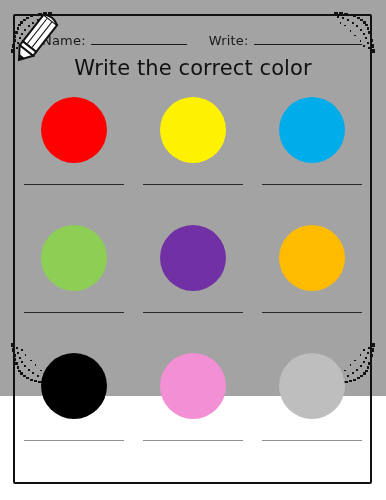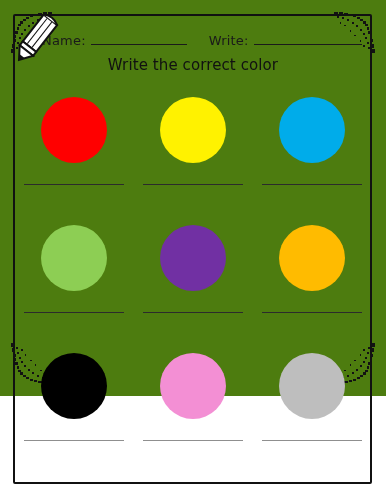--- a/index.html
+++ b/index.html
@@ -11,21 +11,21 @@
     width: 386px;
     height: 500px;
     overflow: hidden;
     font-family: "DejaVu Sans", sans-serif;
   }
 
   .page {
     position: relative;
     width: 386px;
     height: 396px;
-    background: #4d7c0f;
+    background: #a3a3a3;
   }
 
   
   .frame {
     position: absolute;
     left: 13px;
     top: 14px;
     width: 359px;
     height: 470px;
     border: 2.5px solid #111111;
@@ -81,21 +81,21 @@
   .blank-date { width: 112px; }
   .spacer-between { width: 22px; }
 
   .title {
     position: absolute;
     left: 0;
     top: 56px;
     width: 386px;
     text-align: center;
     font-family: "DejaVu Sans", sans-serif;
-    font-size: 15px;
+    font-size: 21px;
     color: #111111;
     letter-spacing: 0.1px;
   }
 
   .grid {
     position: absolute;
     left: 24px;
     top: 92px;
     width: 338px;
   }

